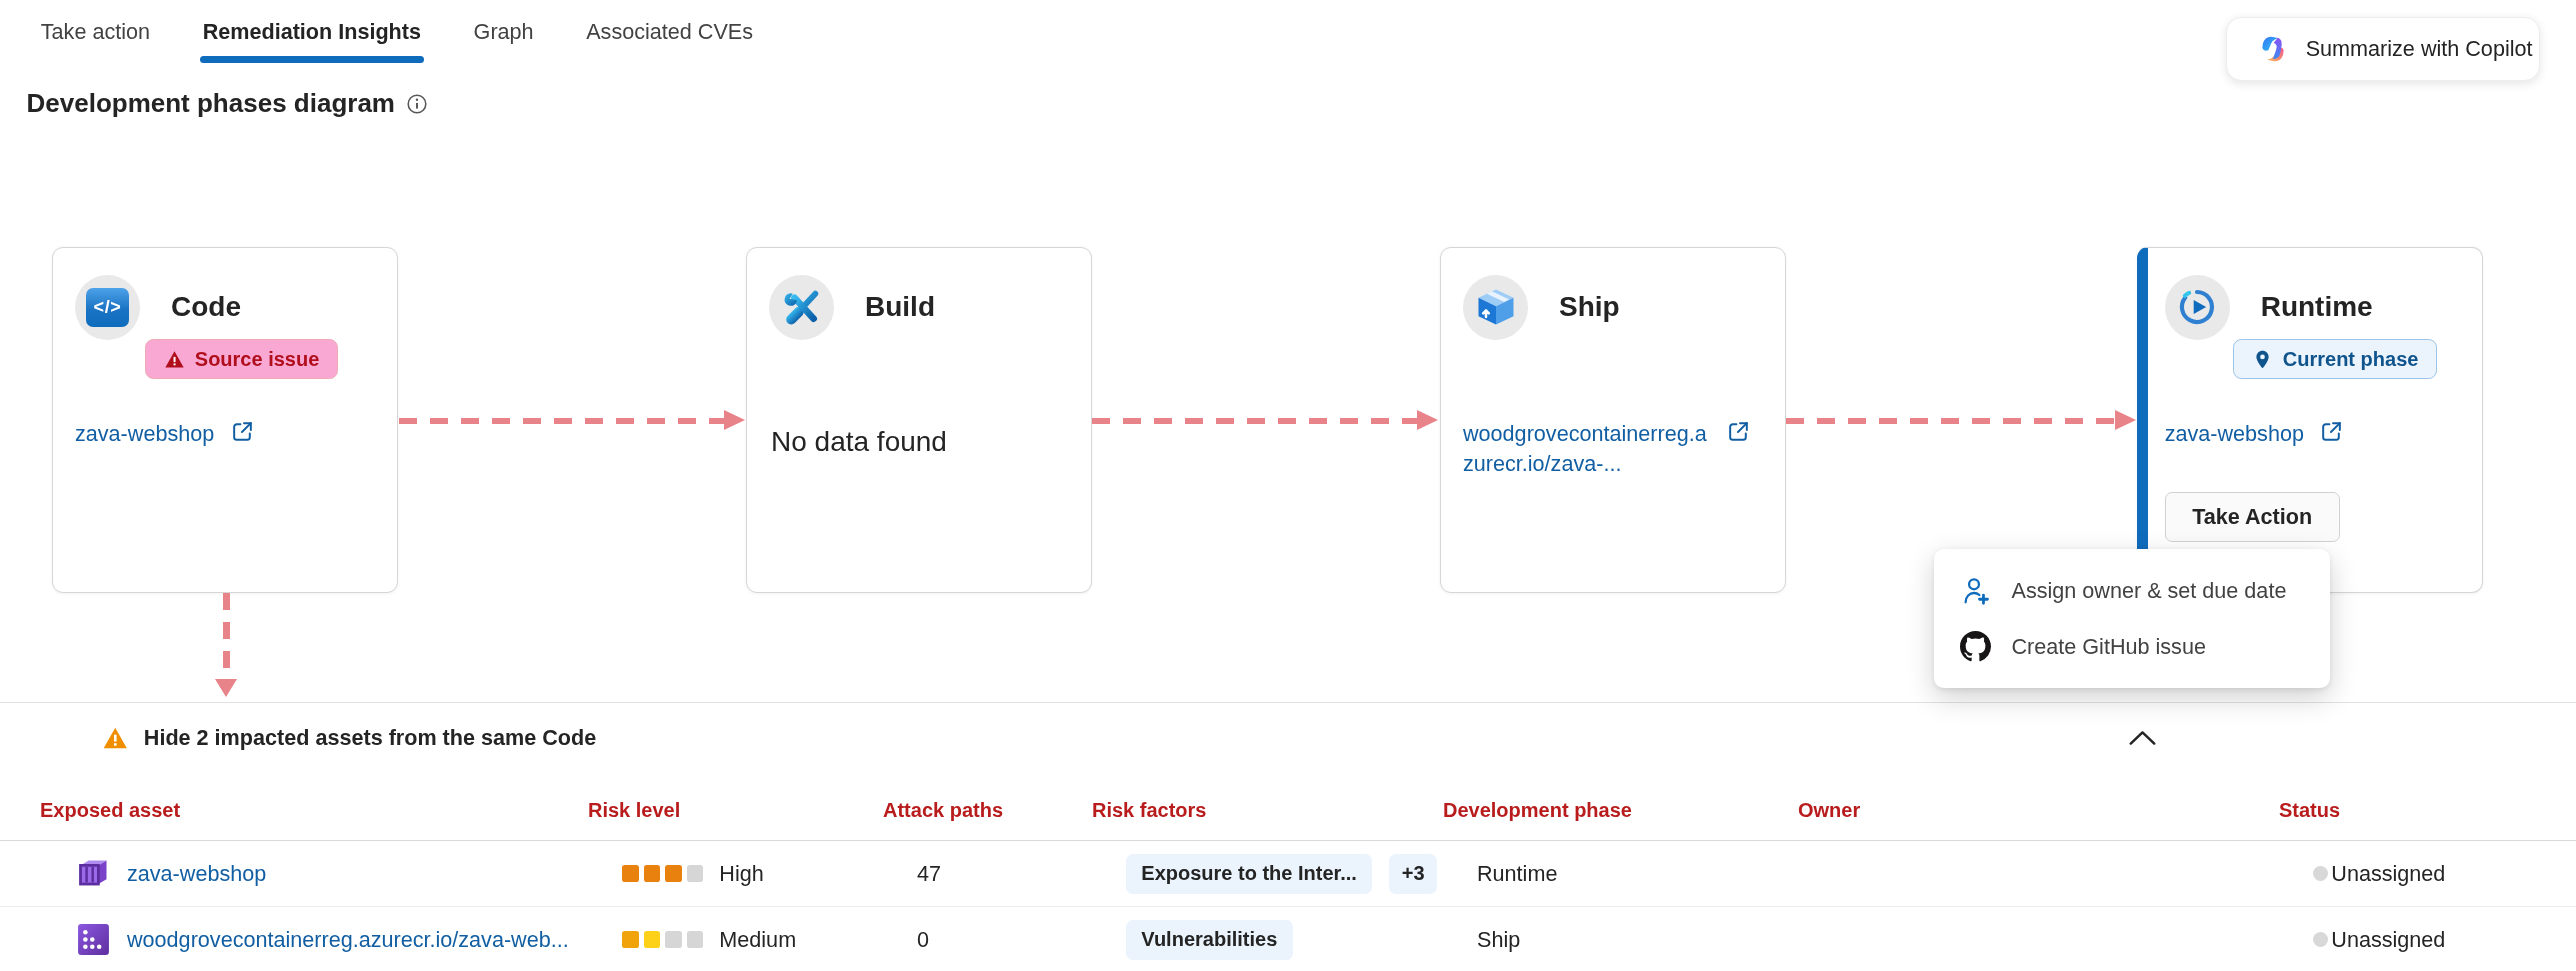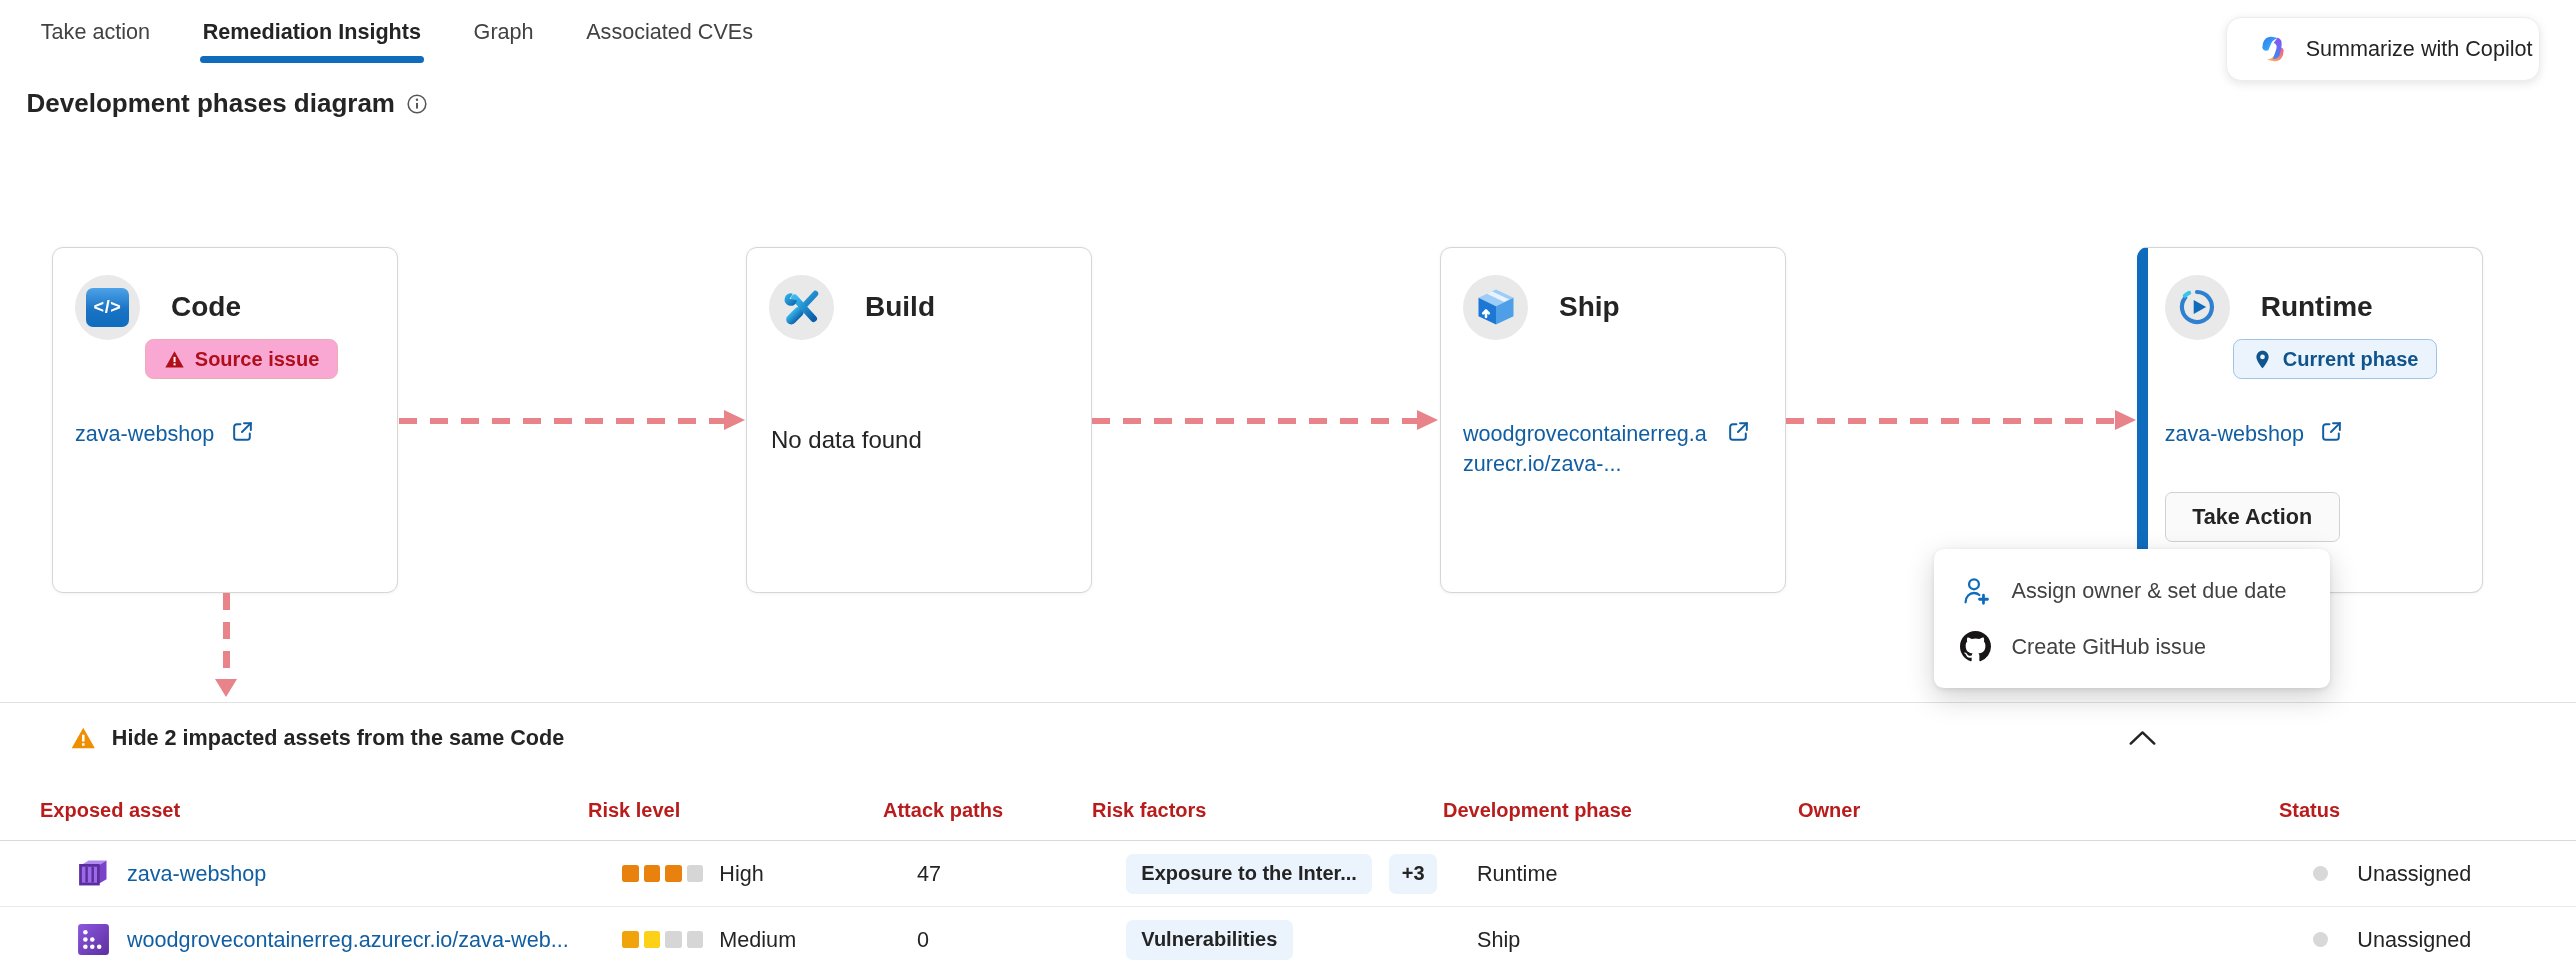--- a/index.html
+++ b/index.html
@@ -53,21 +53,21 @@
     font-size:20px; font-weight:600; padding:7.7px 18px; border-radius:8.4px; white-space:nowrap;
   }
   #card-runtime .badge { left:85px;justify-content:center; }
   .badge.error  { background:#f9a8d4; border:1.4px solid #eeacb2; color:#b10e1c; }
   .badge.current{ background:#ebf3fc; border:1.4px solid #9bc4e8; color:#0f548c; }
 
   .card-link { position:absolute; left:22px; top:171px; display:flex; align-items:flex-start; gap:15.3px; font-size:21.6px; color:#115ea3; cursor:pointer; }
   #card-runtime .card-link { left:16.7px; }
   .card-link .txt { line-height:1.4; }
   #card-ship .card-link .txt { max-width:248px; word-break:break-all; }
-  .empty-text { position:absolute; left:24px; top:178px; font-size:24px; color:#242424; }
+  .empty-text { position:absolute; left:24px; top:178px; font-size:28px; color:#242424; }
 
   .take-action {
     position:absolute; left:16.7px; top:244px; font-size:21.6px; font-weight:600; color:#242424;
     background:#fafafa; border:1.4px solid #d1d1d1; border-radius:7px; padding:11px 26.5px; cursor:pointer;
   }
 
   
   .h-arrow { position:absolute; top:410px; height:21px; }
   .h-arrow .dash { position:absolute; left:0; right:19.5px; top:7.7px; height:6.3px;
     background:repeating-linear-gradient(90deg,#e8838a 0 18px,transparent 18px 31px); }
@@ -90,21 +90,21 @@
     box-shadow:0 9.8px 28px rgba(0,0,0,0.18), 0 1.4px 5.6px rgba(0,0,0,0.08);
   }
   .menu-item { display:flex; align-items:center; gap:19.5px; padding:12px 25px; font-size:21.6px; color:#424242; cursor:pointer; }
   .menu-icon { width:33px; display:flex; justify-content:center; flex:none; }
 
   
   .section-divider { position:absolute; left:0; top:702px; width:2576px; height:1.4px; background:#e1e1e1; }
 
   .impacted-header {
     position:absolute; left:0; top:715px; width:2212px; height:46px;
-    display:flex; align-items:center; gap:15.3px; padding:0 54px 0 70px;
+    display:flex; align-items:center; gap:15.3px; padding:0 54px 0 102px;
   }
   .impacted-title { font-size:21.6px; font-weight:700; color:#242424; }
   .collapse-btn { margin-left:auto; cursor:pointer; display:flex; align-items:center; }
 
   .assets-table { position:absolute; left:0; top:780px; width:2576px; }
   .trow { display:grid; grid-template-columns:548px 295px 209px 351px 355px 481px 1fr; padding-left:74px; align-items:center; }
   .thead { height:61px; font-size:20px; font-weight:600; color:#b91c1c; border-bottom:1.4px solid #d9d9d9;padding-left:40px; }
   .tr { height:66px; font-size:21.6px; border-bottom:1.4px solid #ececec; }
 
   .asset-cell { display:flex; align-items:center; gap:14px; padding-right:21px; overflow:hidden; }
@@ -113,21 +113,21 @@
   .risk-cell { display:flex; align-items:center; }
   .sq { width:16.7px; height:16.7px; border-radius:2.8px; background:#d6d6d6; margin-right:4.9px; }
   .sq.hi { background:#e8810d; }
   .sq.md1 { background:#f0a30a; } .sq.md2 { background:#fdd117; }
   .risk-label { margin-left:11px; color:#242424; }
 
   .factors-cell { display:flex; align-items:center; gap:17px;font-weight:bold; }
   .chip { display:inline-flex; align-items:center; height:40px; padding:0 15.3px; background:#ebf3fc; border-radius:7px; font-size:20px; color:#242424; white-space:nowrap; cursor:pointer; }
   .chip.more { padding:0 12.5px; }
 
-  .status-cell { display:flex; align-items:center; gap:29px; color:#242424; }
+  .status-cell { display:flex; align-items:center; gap:3px; color:#242424; }
   .status-dot { width:15.3px; height:15.3px; border-radius:50%; background:#d8d8d8; flex:none; }
 </style>
 </head>
 <body>
 
 <nav class="tabs">
   <div class="tab">Take action</div>
   <div class="tab active">Remediation Insights</div>
   <div class="tab">Graph</div>
   <div class="tab">Associated CVEs</div>

